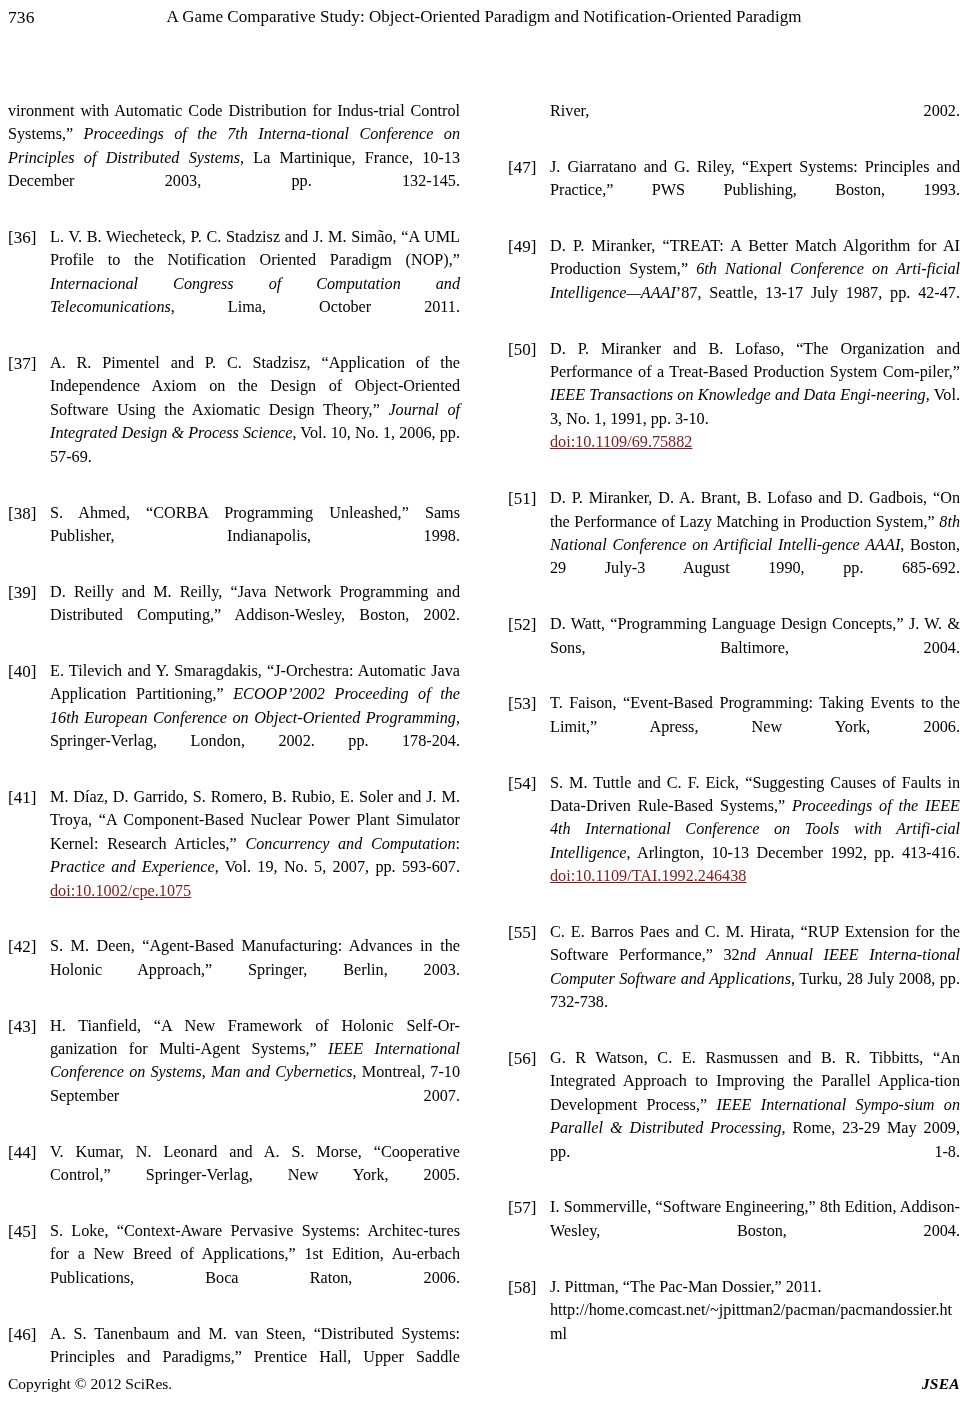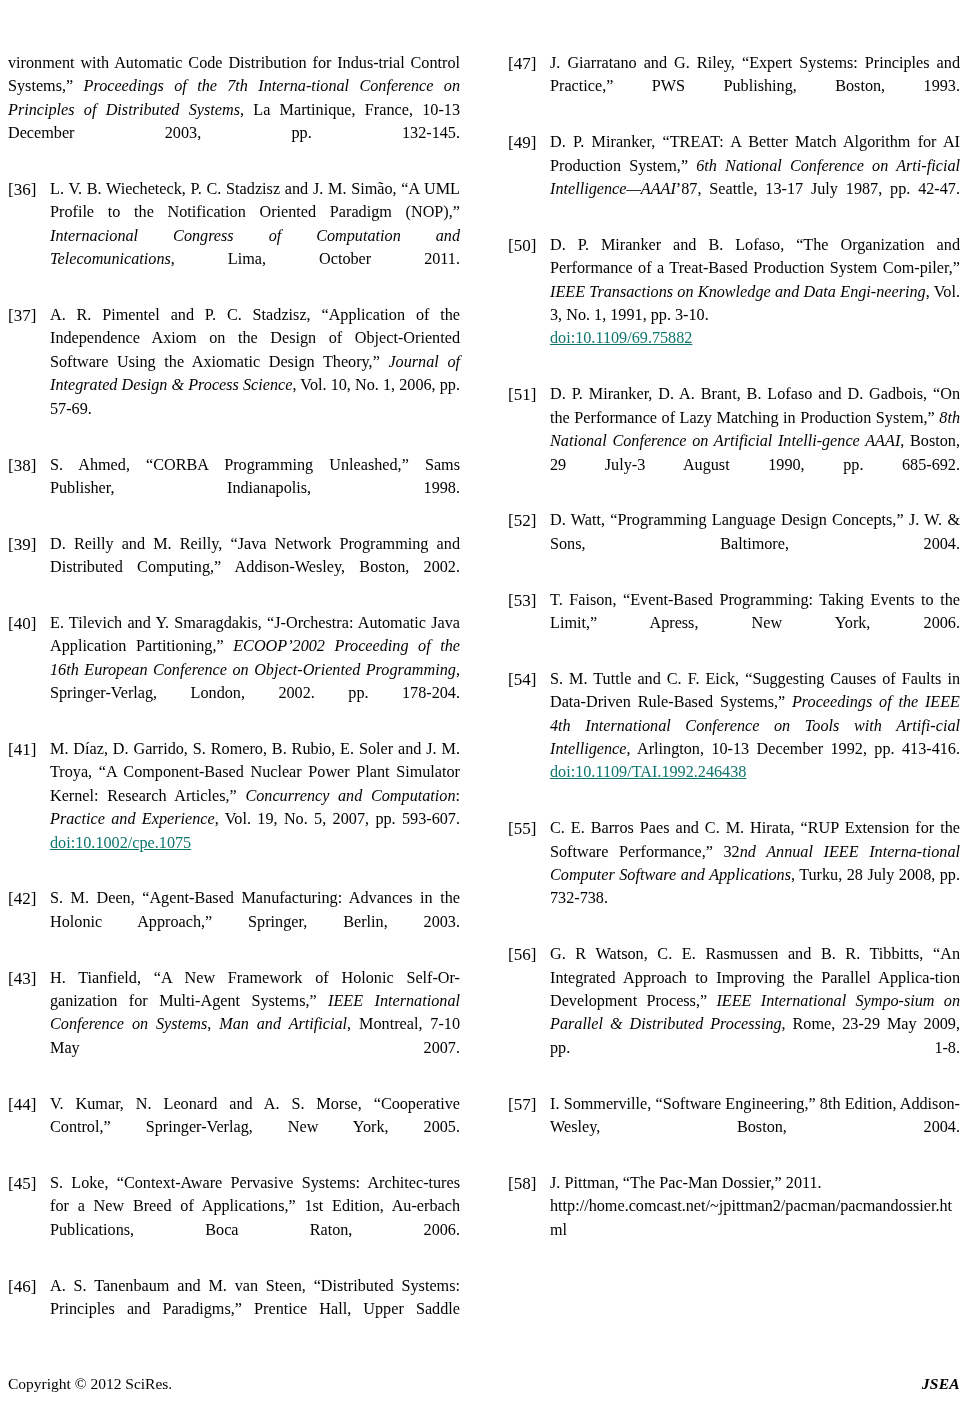--- a/index.html
+++ b/index.html
@@ -53,20 +53,21 @@
   .columns {
     position: absolute;
     top: 52px;
     left: 8px;
     width: 952px;
     display: flex;
     justify-content: space-between;
   }
   .col {
     width: 452px;
+    margin-top: 48px;
   }
 
   
   .ref {
     position: relative;
     padding-left: 42px;
     margin-bottom: 9px;
     font-size: 16.2px;
     line-height: 23.4px;
     text-align: justify;
@@ -94,21 +95,21 @@
 
   
   .ref .body::after {
     content: "";
     display: inline-block;
     width: 100%;
   }
 
   i, em { font-style: italic; }
   .doi {
-    color: #0f766e;
+    color: #7f1d1d;
   }
   .url {
     color: #000000;
     text-decoration: none;
     word-break: break-all;
   }
 
   
   .footer {
     position: absolute;
@@ -125,20 +126,24 @@
     font-weight: bold;
     font-style: italic;
     letter-spacing: 0.3px;
   }
 </style>
 </head>
 <body>
 
 <div class="page">
 
+  <div class="running-head">
+    <div class="folio">736</div>
+    <div class="head-title">A Game Comparative Study: Object-Oriented Paradigm and Notification-Oriented Paradigm</div>
+  </div>
 
   <div class="columns">
 
     <div class="col">
       <div class="ref cont flush">
         <span class="body">
           <span>vironment with Automatic Code Distribution for Indus-trial Control Systems,” </span><i>Proceedings of the 7th Interna-tional Conference on Principles of Distributed Systems</i><span>, La Martinique, France, 10-13 December 2003, pp. 132-145.</span>
         </span>
       </div>
       <div id="left-refs">
@@ -165,38 +170,43 @@
           <div class="ref">
             <span class="num">[41]</span>
             <span class="body"><span>M. Díaz, D. Garrido, S. Romero, B. Rubio, E. Soler and J. M. Troya, “A Component-Based Nuclear Power Plant Simulator Kernel: Research Articles,” </span><i>Concurrency and Computation</i><span>: </span><i>Practice and Experience</i><span>, Vol. 19, No. 5, 2007, pp. 593-607. </span><a class="doi" href="#">doi:10.1002/cpe.1075</a></span>
           </div>
           <div class="ref">
             <span class="num">[42]</span>
             <span class="body"><span>S. M. Deen, “Agent-Based Manufacturing: Advances in the Holonic Approach,” Springer, Berlin, 2003.</span></span>
           </div>
           <div class="ref">
             <span class="num">[43]</span>
-            <span class="body"><span>H. Tianfield, “A New Framework of Holonic Self-Or-ganization for Multi-Agent Systems,” </span><i>IEEE International Conference on Systems</i><span>, </span><i>Man and Artificial</i><span>, Montreal, 7-10 May 2007.</span></span>
+            <span class="body"><span>H. Tianfield, “A New Framework of Holonic Self-Or-ganization for Multi-Agent Systems,” </span><i>IEEE International Conference on Systems</i><span>, </span><i>Man and Cybernetics</i><span>, Montreal, 7-10 September 2007.</span></span>
           </div>
           <div class="ref">
             <span class="num">[44]</span>
             <span class="body"><span>V. Kumar, N. Leonard and A. S. Morse, “Cooperative Control,” Springer-Verlag, New York, 2005.</span></span>
           </div>
           <div class="ref">
             <span class="num">[45]</span>
             <span class="body"><span>S. Loke, “Context-Aware Pervasive Systems: Architec-tures for a New Breed of Applications,” 1st Edition, Au-erbach Publications, Boca Raton, 2006.</span></span>
           </div>
           <div class="ref">
             <span class="num">[46]</span>
             <span class="body"><span>A. S. Tanenbaum and M. van Steen, “Distributed Systems: Principles and Paradigms,” Prentice Hall, Upper Saddle</span></span>
           </div>
         </div>
     </div>
 
     <div class="col">
+      <div class="ref cont">
+        <span class="body">
+          <span>River, 2002.</span><i></i><span></span>
+        </span>
+      </div>
       <div id="right-refs">
           <div class="ref">
             <span class="num">[47]</span>
             <span class="body"><span>J. Giarratano and G. Riley, “Expert Systems: Principles and Practice,” PWS Publishing, Boston, 1993.</span></span>
           </div>
           <div class="ref">
             <span class="num">[49]</span>
             <span class="body"><span>D. P. Miranker, “TREAT: A Better Match Algorithm for AI Production System,” </span><i>6th National Conference on Arti-ficial Intelligence—AAAI</i><span>’87, Seattle, 13-17 July 1987, pp. 42-47.</span></span>
           </div>
           <div class="ref">

